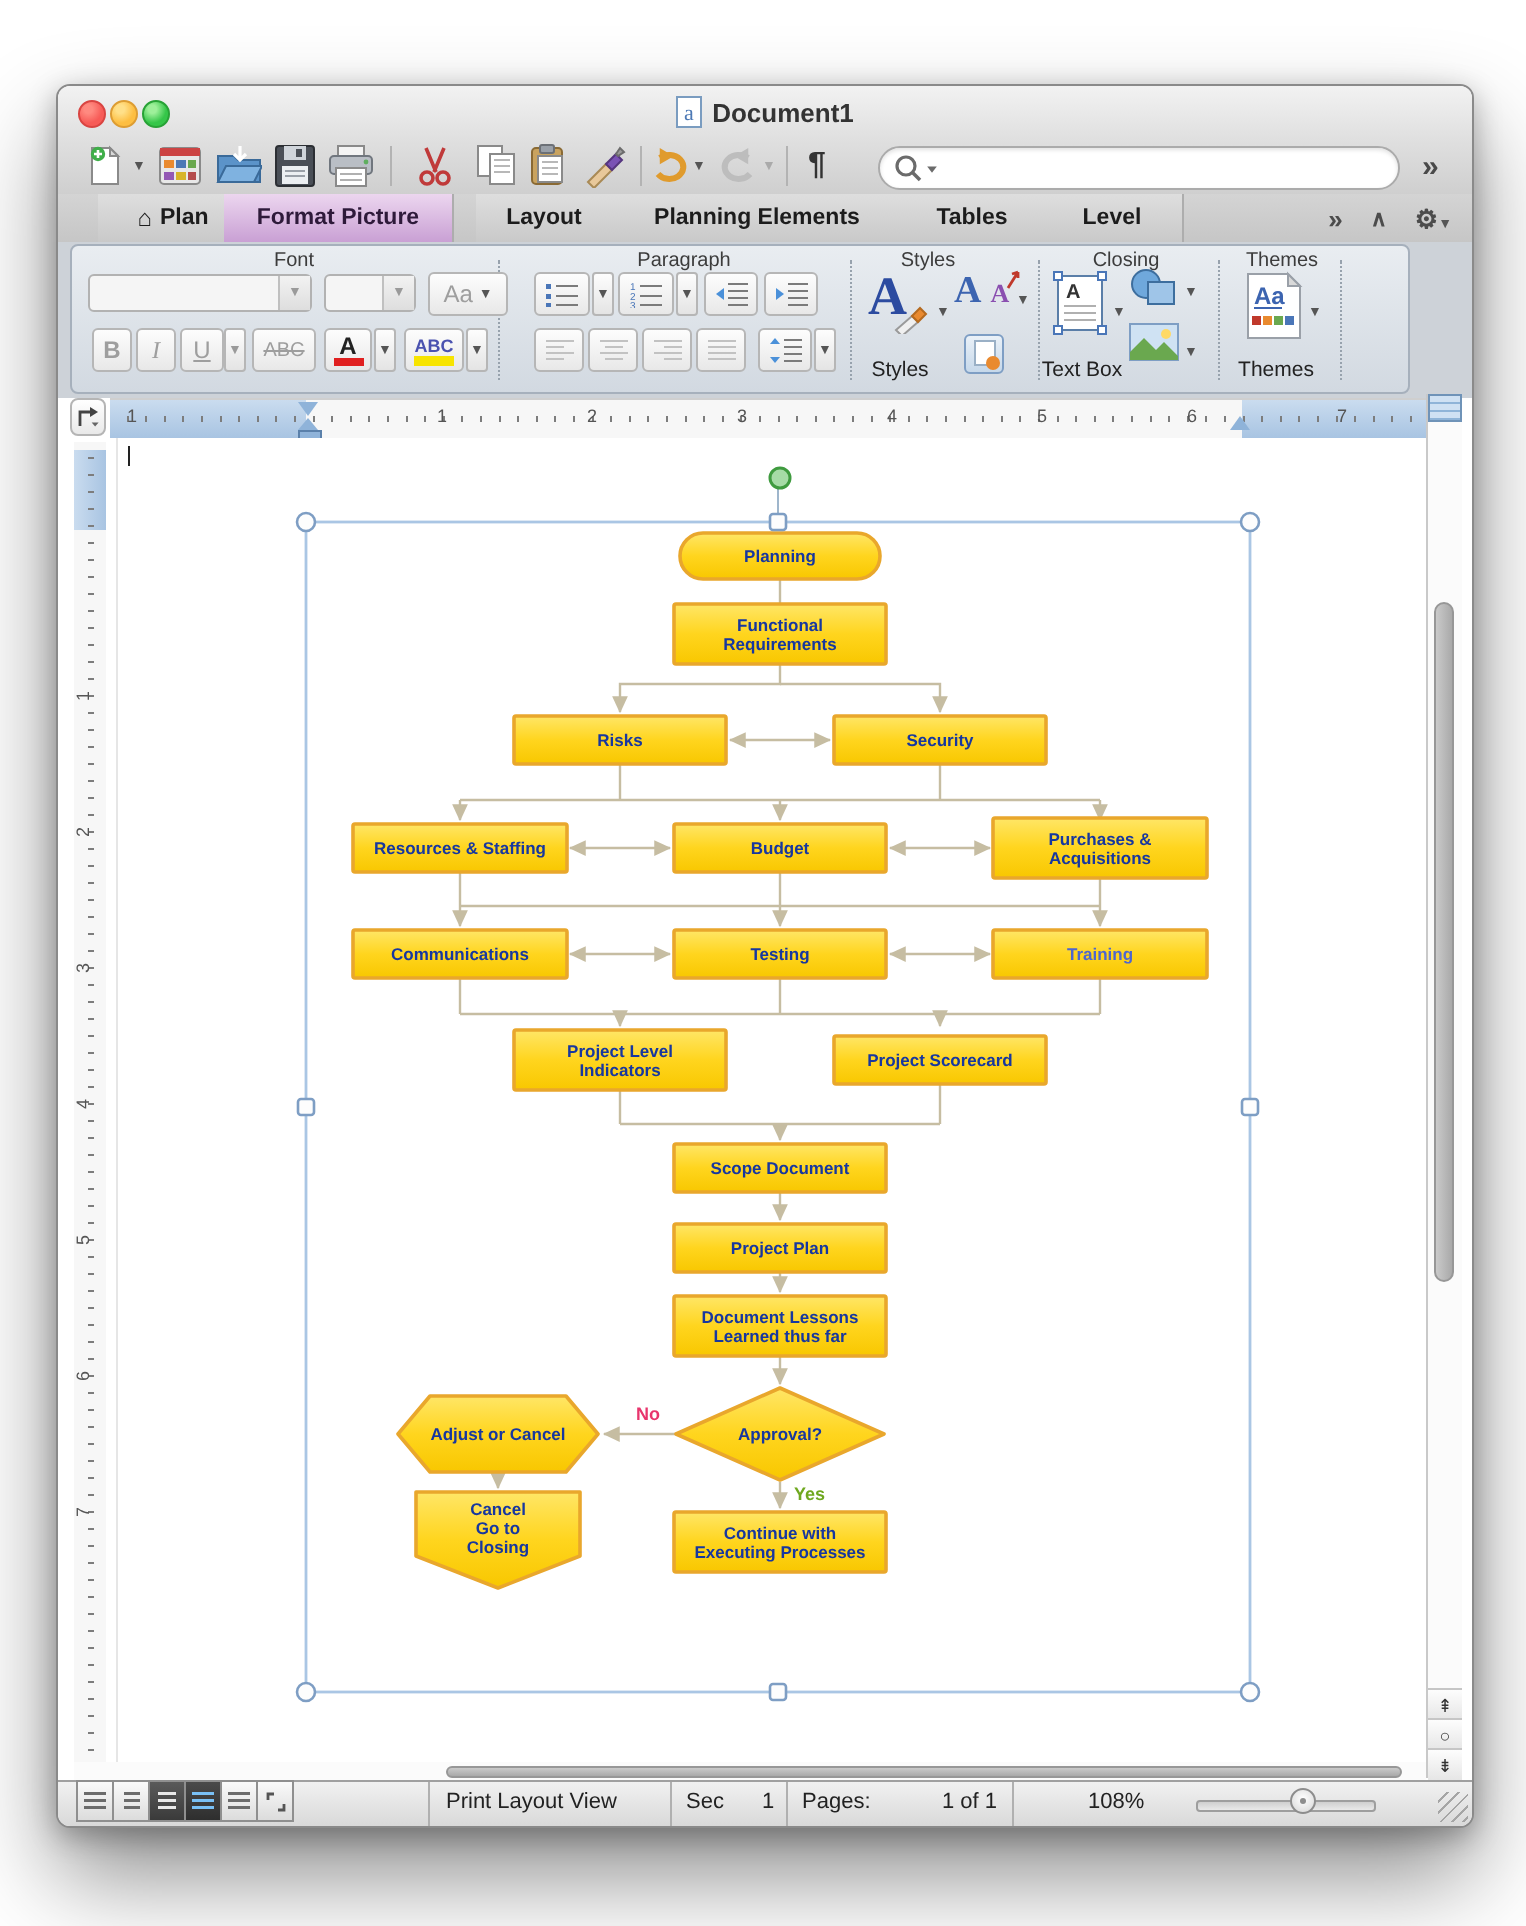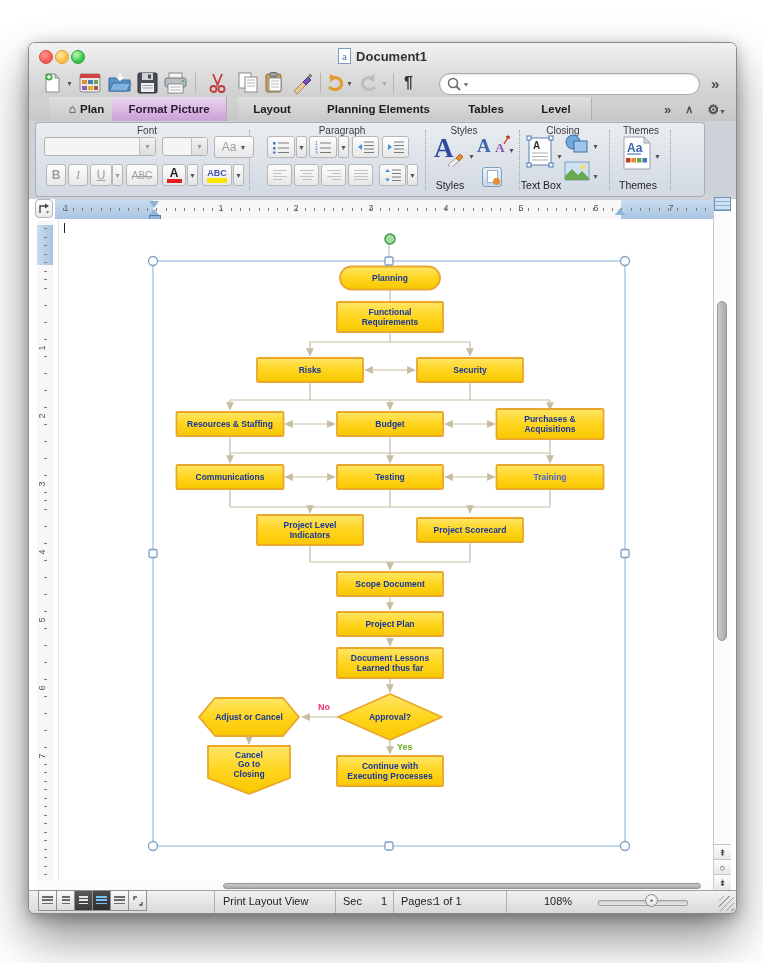--- a/index.html
+++ b/index.html
@@ -638,21 +638,21 @@
             </svg>
       </span>
     </div>
     <div class="ssep" style="left:185px"></div>
     <span class="scell" style="left:194px">Print Layout View</span>
     <div class="ssep" style="left:306px"></div>
     <span class="scell" style="left:314px">Sec</span>
     <span class="scell" style="left:352px">1</span>
     <div class="ssep" style="left:364px"></div>
     <span class="scell" style="left:372px">Pages:</span>
-    <span class="scell" style="left:405px">1 of 1</span>
+    <span class="scell" style="left:442px">1 of 1</span>
     <div class="ssep" style="left:477px"></div>
     <span class="scell" style="left:515px">108%</span>
     <div class="zoomtrack" style="left:569px;width:88px"></div>
     <div class="zoomknob" style="left:616px"></div>
     <div class="grip"></div>
   </div>
 
  </div>
 </div>
 

